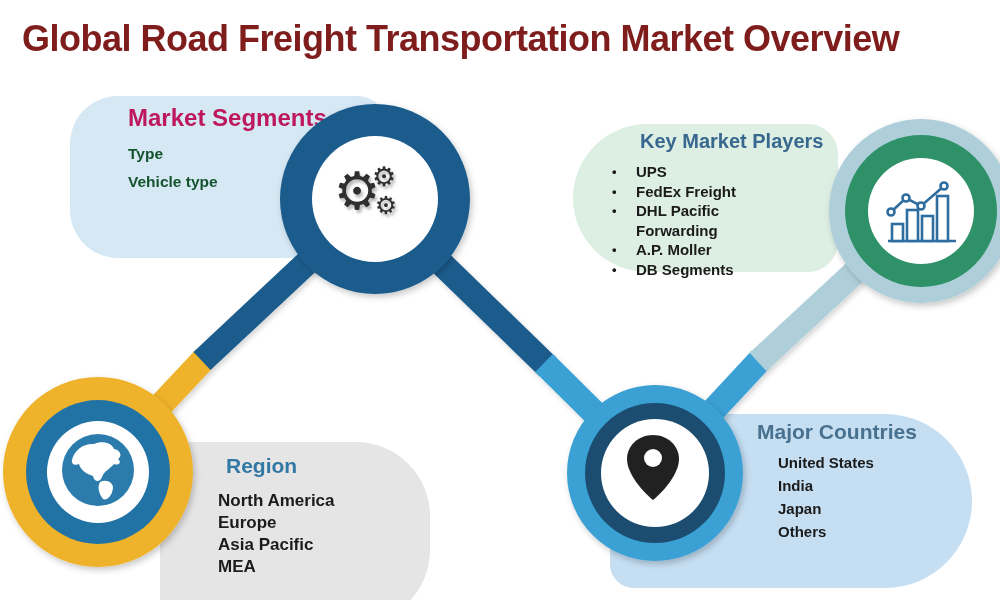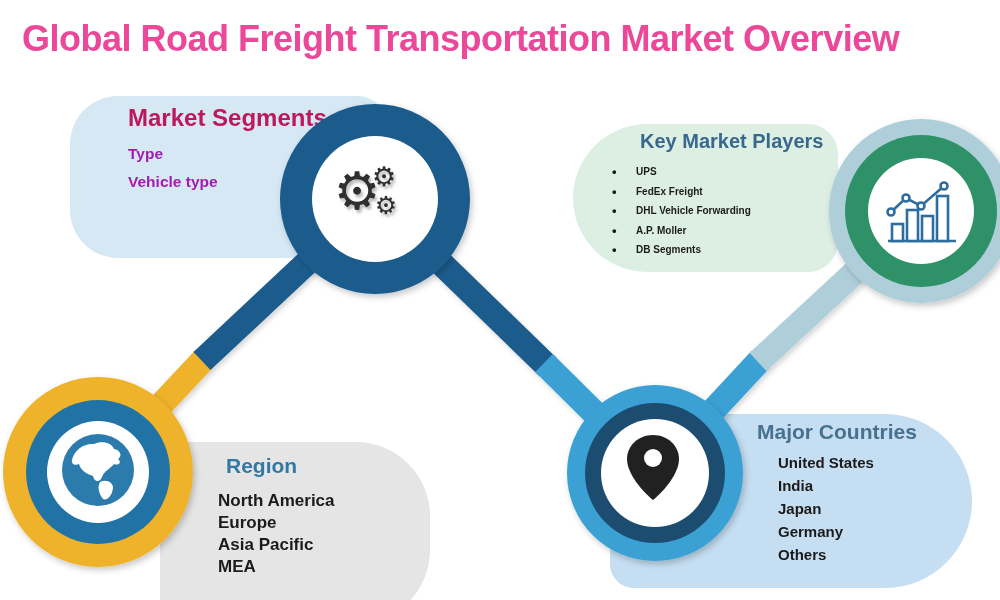--- a/index.html
+++ b/index.html
@@ -3,41 +3,41 @@
 <meta charset="utf-8">
 <style>
   html,body{margin:0;padding:0;background:#e8e8e8;}
   #canvas{
     position:relative;width:1000px;height:600px;background:#ffffff;
     overflow:hidden;font-family:"Liberation Sans",sans-serif;
   }
   
   .main-title{
     position:absolute;left:22px;top:18px;font-size:36px;font-weight:bold;
-    color:#ec4899;white-space:nowrap;letter-spacing:-0.5px;
+    color:#7f1d1d;white-space:nowrap;letter-spacing:-0.5px;
   }
   
   .infobox{position:absolute;z-index:1;}
   .box-market{
     left:70px;top:96px;width:316px;height:162px;background:#d6e8f4;
     border-radius:48px 28px 28px 48px;padding:8px 0 0 58px;box-sizing:border-box;
   }
   .box-market .heading{font-size:24px;font-weight:bold;color:#be185d;}
-  .box-market .item{font-size:15.5px;font-weight:bold;color:#a21caf;line-height:28px;}
+  .box-market .item{font-size:15.5px;font-weight:bold;color:#14532d;line-height:28px;}
   .box-market .items{margin-top:8px;}
 
   .box-players{
     left:573px;top:124px;width:265px;height:148px;background:#ddeee3;
     border-radius:74px 30px 30px 74px;padding:6px 0 0 0;box-sizing:border-box;
   }
   .box-players .heading{font-size:20px;font-weight:bold;color:#39688f;padding-left:67px;}
   .box-players .items{margin-top:9px;}
   .box-players .row{display:flex;line-height:19.5px;}
   .box-players .bullet{width:24px;padding-left:39px;font-size:13px;font-weight:bold;color:#1b1b1b;}
-  .box-players .item{font-size:10px;font-weight:bold;color:#1b1b1b;max-width:115px;}
+  .box-players .item{font-size:15px;font-weight:bold;color:#1b1b1b;max-width:115px;}
 
   .box-region{
     left:160px;top:406px;width:270px;height:182px;background:#e5e5e5;
     border-radius:24px 74px 74px 24px;padding:12px 0 0 58px;box-sizing:border-box;margin-top:36px;
   }
   .box-region .heading{font-size:21px;font-weight:bold;color:#3179a4;padding-left:8px;}
   .box-region .items{margin-top:12px;}
   .box-region .item{font-size:17px;font-weight:bold;color:#1b1b1b;line-height:22px;}
 
   .box-countries{
@@ -83,21 +83,21 @@
       <div class="row">
         <span class="bullet">•</span>
         <span class="item">UPS</span>
       </div>
       <div class="row">
         <span class="bullet">•</span>
         <span class="item">FedEx Freight</span>
       </div>
       <div class="row">
         <span class="bullet">•</span>
-        <span class="item">DHL Vehicle Forwarding</span>
+        <span class="item">DHL Pacific Forwarding</span>
       </div>
       <div class="row">
         <span class="bullet">•</span>
         <span class="item">A.P. Moller</span>
       </div>
       <div class="row">
         <span class="bullet">•</span>
         <span class="item">DB Segments</span>
       </div>
     </div>
@@ -112,21 +112,20 @@
       <div class="item">MEA</div>
     </div>
   </div>
 
   <div class="infobox box-countries">
     <div class="heading">Major Countries</div>
     <div class="items">
       <div class="item">United States</div>
       <div class="item">India</div>
       <div class="item">Japan</div>
-      <div class="item">Germany</div>
       <div class="item">Others</div>
     </div>
   </div>
 
   <svg class="diagram-svg" width="1000" height="600" viewBox="0 0 1000 600">
     <defs>
       <filter id="ds" x="-20%" y="-20%" width="140%" height="140%">
         <feDropShadow dx="2" dy="3" stdDeviation="3" flood-opacity="0.22"></feDropShadow>
       </filter>
       <filter id="dsl" x="-20%" y="-20%" width="140%" height="140%">

